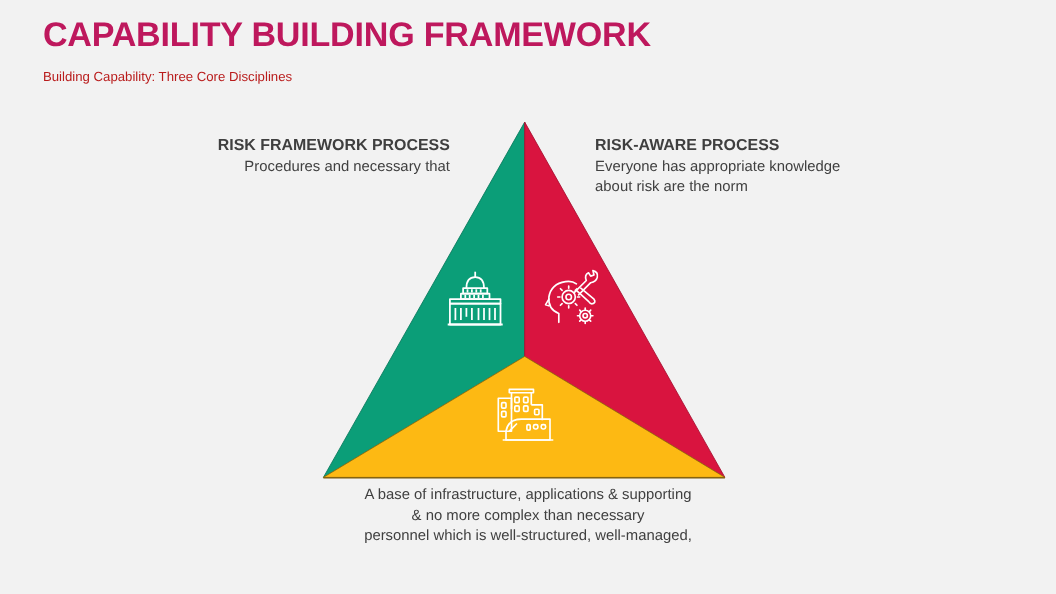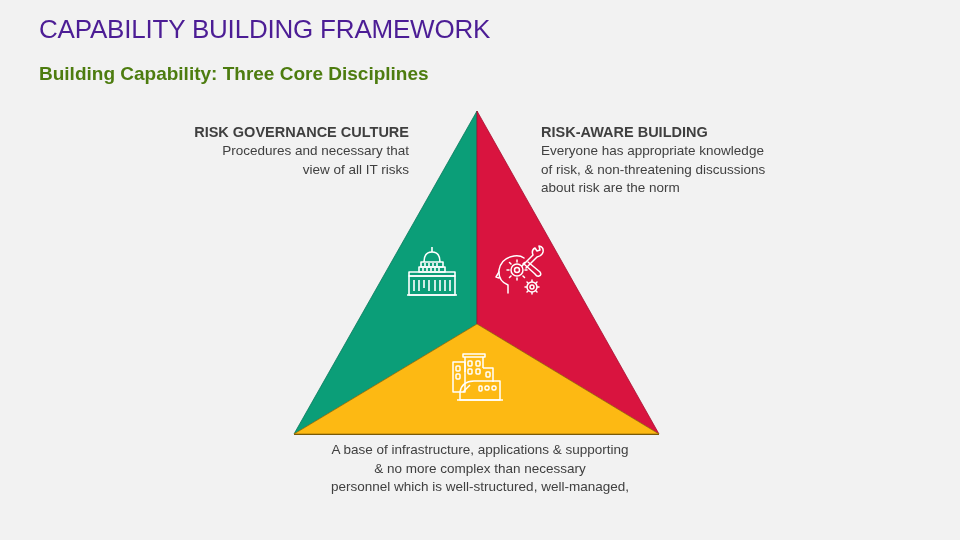--- a/index.html
+++ b/index.html
@@ -5,29 +5,28 @@
     html, body { margin: 0; padding: 0; }
     body {
       width: 960px; height: 540px; overflow: hidden;
       background: #f2f2f2;
       font-family: "Liberation Sans", "DejaVu Sans", sans-serif;
       color: #404040;
       position: relative;
     }
     .title {
       position: absolute; left: 39px; top: 14px;
-      font-size: 26px; font-weight: normal; color: #4c1d95;
+      font-size: 31px; font-weight: bold; color: #be185d;
       letter-spacing: -0.2px;
       white-space: nowrap;
     }
     .subtitle {
       position: absolute; left: 39px; top: 63px;
-      font-size: 19px; color: #4d7c0f;
+      font-size: 12px; color: #b91c1c;
       white-space: nowrap;
-      font-weight: bold;
     }
     .diagram { position: absolute; left: 0; top: 0; width: 960px; height: 540px; }
     .block { position: absolute; font-size: 13.5px; line-height: 18.5px; color: #404040; }
     .block .head { font-weight: bold; font-size: 14.5px; color: #3f3f3f; line-height: 20px; }
     .block-left { right: 551px; top: 122px; text-align: right; width: 260px; }
     .block-right { left: 541px; top: 122px; text-align: left; width: 270px; }
     .block-bottom { left: 290px; width: 380px; top: 441px; text-align: center; }
   </style>
 </head>
 <body>
@@ -99,29 +98,27 @@
     <path d="M460 400 L460 392 Q462 381 474 381 L500 381 L500 400 Z"></path>
     <path d="M463 392 L470 385"></path>
     <rect x="479" y="386" width="3" height="5" rx="1"></rect>
     <rect x="485" y="386" width="4" height="4" rx="1.5"></rect>
     <rect x="492" y="386" width="4" height="4" rx="1.5"></rect>
     <line x1="457" y1="400" x2="503" y2="400"></line>
   </g>
 </svg>
 
 <div class="block block-left">
-  <div class="head">RISK GOVERNANCE CULTURE</div>
+  <div class="head">RISK FRAMEWORK PROCESS</div>
   <div>Procedures and necessary that</div>
-  <div>view of all IT risks</div>
 </div>
 
 <div class="block block-right">
-  <div class="head">RISK-AWARE BUILDING</div>
+  <div class="head">RISK-AWARE PROCESS</div>
   <div>Everyone has appropriate knowledge</div>
-  <div>of risk, &amp; non-threatening discussions</div>
   <div>about risk are the norm</div>
 </div>
 
 <div class="block block-bottom">
   <div>A base of infrastructure, applications &amp; supporting</div>
   <div>&amp; no more complex than necessary</div>
   <div>personnel which is well-structured, well-managed,</div>
 </div>
 
 </body></html>

